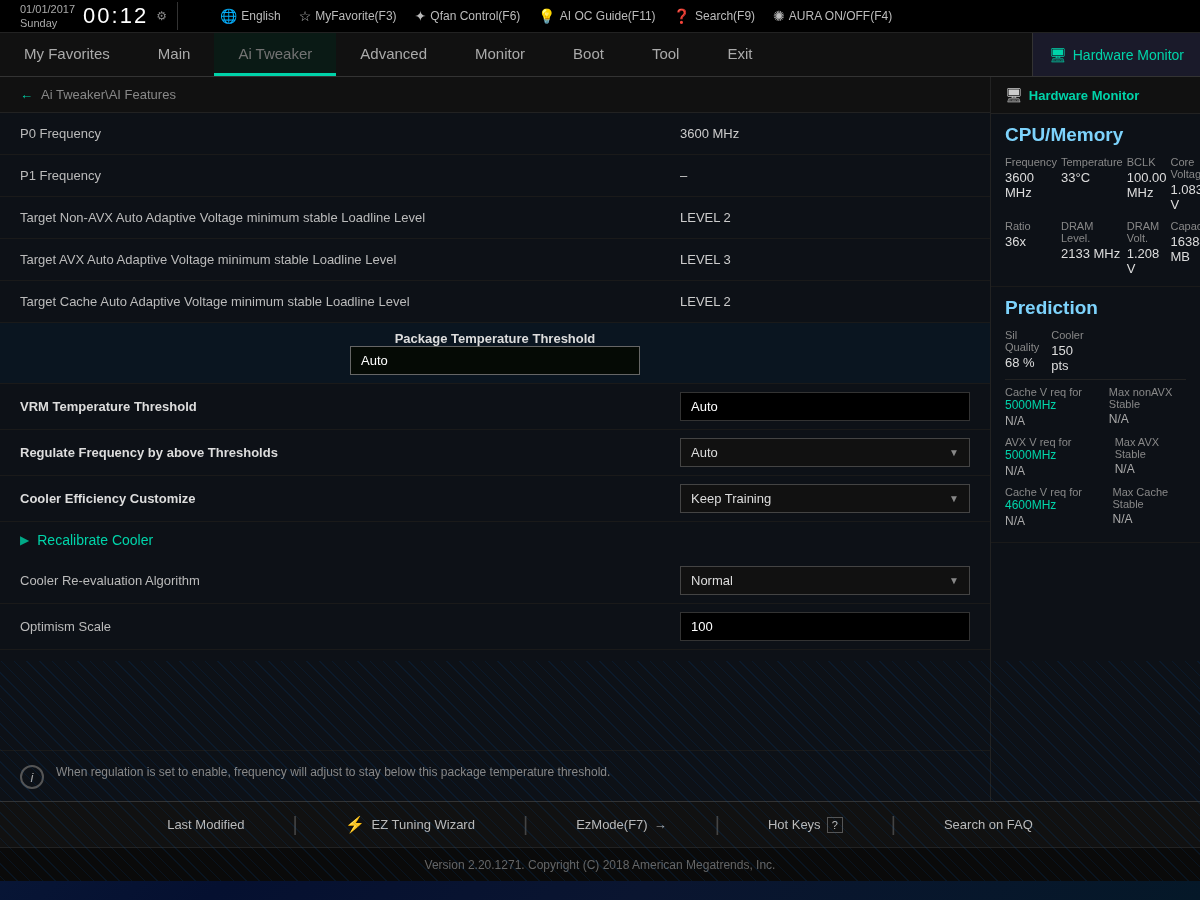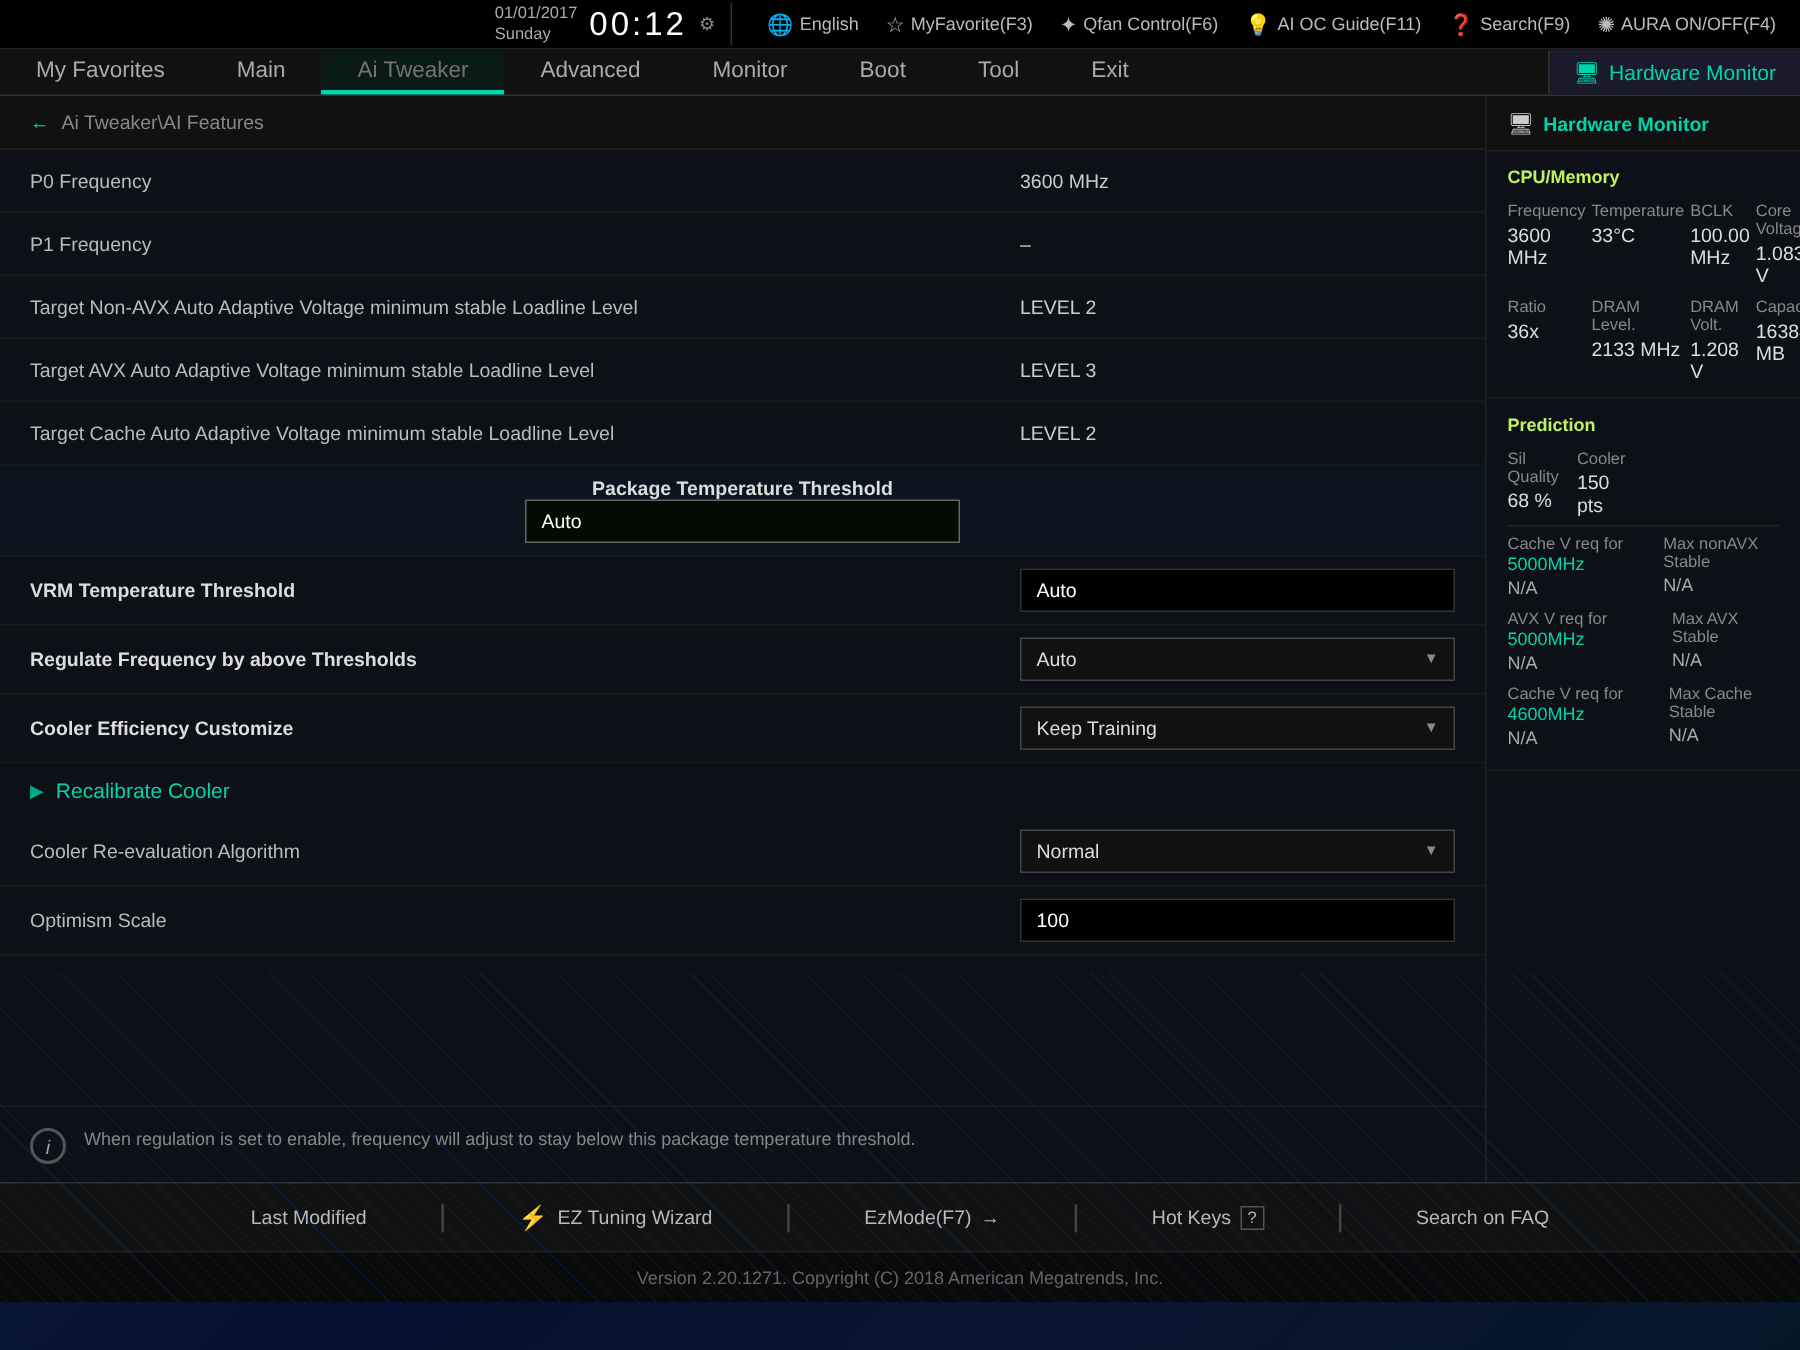--- a/index.html
+++ b/index.html
@@ -52,25 +52,24 @@
       );
     }
 
     
     .header {
       height: 33px;
       background: #000;
       display: flex;
       align-items: center;
       padding: 0 10px;
-      gap: 12px;
+      gap: 30px;
       position: relative;
       z-index: 10;
       border-bottom: 1px solid #222;
-      justify-content: flex-end;
     }
 
     .header-tools {
       display: flex;
       align-items: center;
       gap: 6px;
     }
 
     .header-tool-item {
       display: flex;
@@ -111,21 +110,21 @@
     }
 
     .settings-gear {
       font-size: 12px;
       color: #888;
       cursor: pointer;
     }
 
     
     .navbar {
-      height: 31px;
+      height: 44px;
       background: #111;
       display: flex;
       align-items: stretch;
       position: relative;
       z-index: 10;
       border-bottom: 1px solid #333;
     }
 
     .nav-item {
       padding: 0 24px;
@@ -332,22 +331,22 @@
       font-size: 13px;
       font-weight: 600;
     }
 
     .hw-section {
       padding: 10px 14px;
       border-bottom: 1px solid #1a1a1a;
     }
 
     .hw-section-title {
-      color: #bef264;
-      font-size: 12px;
+      color: #7dd3fc;
+      font-size: 19px;
       font-weight: 600;
       margin-bottom: 10px;
     }
 
     .hw-grid {
       display: grid;
       grid-template-columns: 1fr 1fr 1fr 1fr;
       gap: 8px 4px;
     }
 

